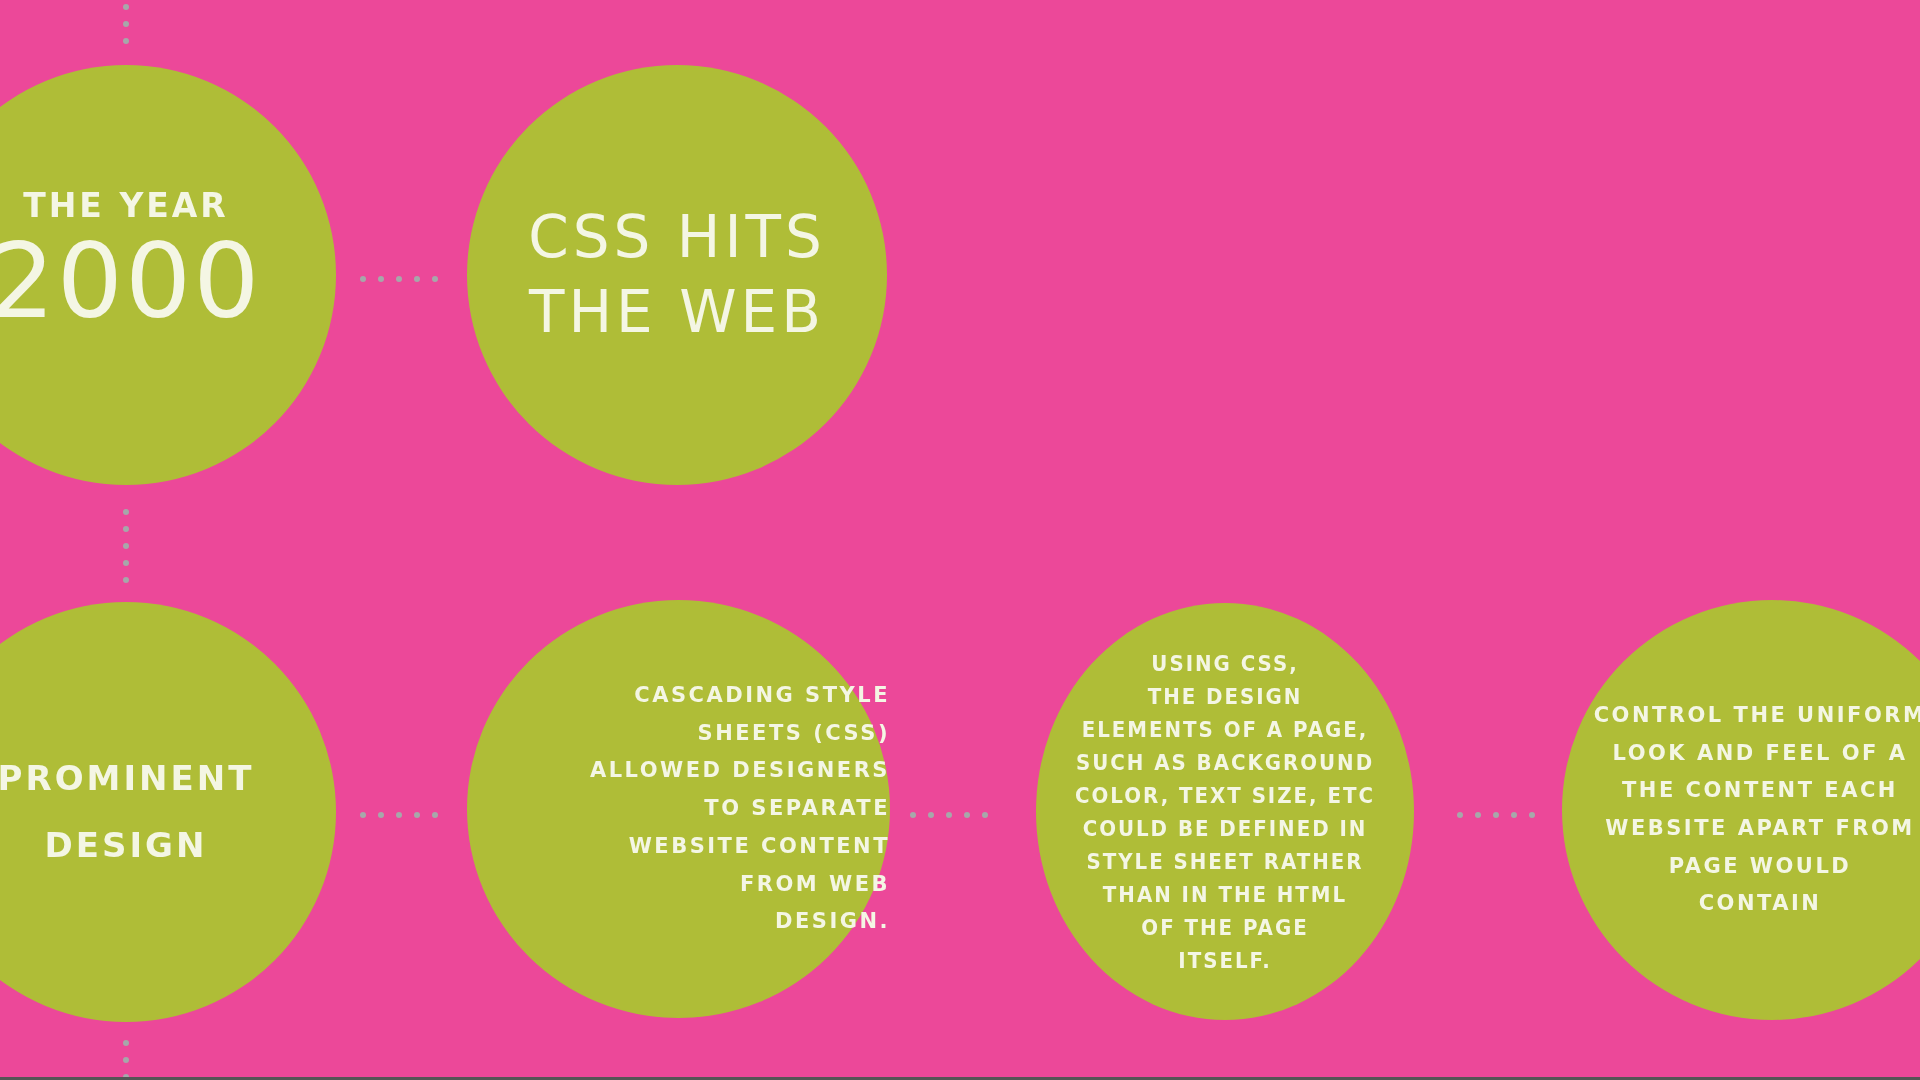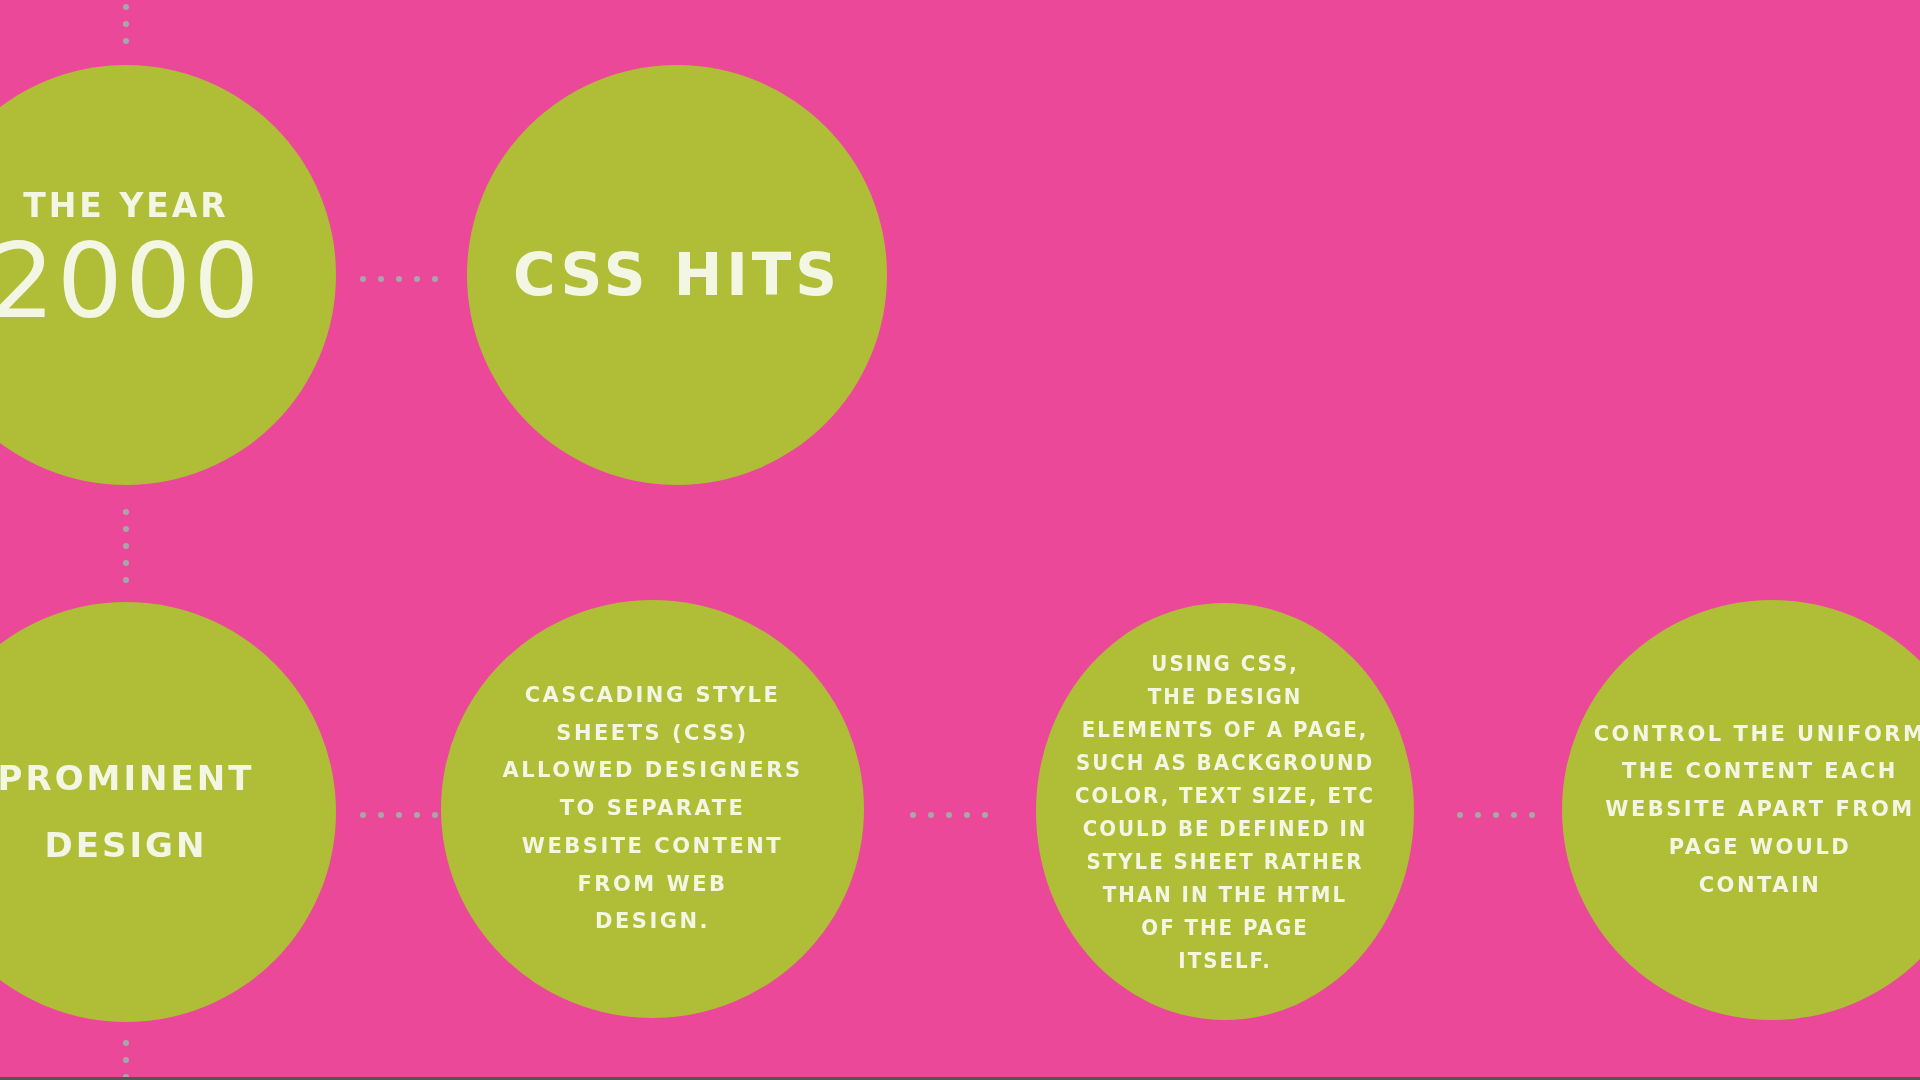--- a/index.html
+++ b/index.html
@@ -54,41 +54,41 @@
       letter-spacing: 2px;
       line-height: 110px;
       margin-left: -2px;
     }
     
     #c-hits {
       left: 467px; top: 65px; width: 420px; height: 420px;
     }
     #c-hits .line {
       font-size: 58px;
-      font-weight: bold;
+      font-weight: normal;
       letter-spacing: 4px;
       line-height: 75px;
     }
     
     #c-prominent {
       left: -84px; top: 602px; width: 420px; height: 420px;
     }
     #c-prominent .line {
       font-size: 34px;
       letter-spacing: 3px;
       line-height: 67px;
     }
     
     .desc .line {
       font-size: 21px;
       letter-spacing: 2.5px;
       line-height: 37.7px;
     }
     #c-cascading {
-      left: 441px; top: 600px; width: 423px; height: 418px;
+      left: 467px; top: 600px; width: 423px; height: 418px; align-items: flex-end;
     }
     #c-using {
       left: 1015px; top: 603px; width: 420px; height: 417px;
       
       transform: scaleX(0.9);
       transform-origin: center center;
     }
     #c-using .line {
       font-size: 22px;
       letter-spacing: 2.2px;
@@ -151,20 +151,21 @@
   <div class="dots h" style="left:360px; top:276px;">
     <span class="dot"></span>
     <span class="dot"></span>
     <span class="dot"></span>
     <span class="dot"></span>
     <span class="dot"></span>
   </div>
 
   <div class="circle" id="c-hits">
     <span class="line">CSS HITS</span>
+    <span class="line">THE WEB</span>
   </div>
 
   <div class="dots v" style="left:123px; top:509px;">
     <span class="dot"></span>
     <span class="dot"></span>
     <span class="dot"></span>
     <span class="dot"></span>
     <span class="dot"></span>
   </div>
 
@@ -216,20 +217,21 @@
     <span class="dot"></span>
     <span class="dot"></span>
     <span class="dot"></span>
     <span class="dot"></span>
     <span class="dot"></span>
   </div>
 
   <div class="circle desc" id="c-development">
     <div class="inner">
       <span class="line">CONTROL THE UNIFORM</span>
+      <span class="line">LOOK AND FEEL OF A</span>
       <span class="line">THE CONTENT EACH</span>
       <span class="line">WEBSITE APART FROM</span>
       <span class="line">PAGE WOULD</span>
       <span class="line">CONTAIN</span>
     </div>
   </div>
 
   <div class="dots v" style="left:123px; top:1040px;">
     <span class="dot"></span>
     <span class="dot"></span>

